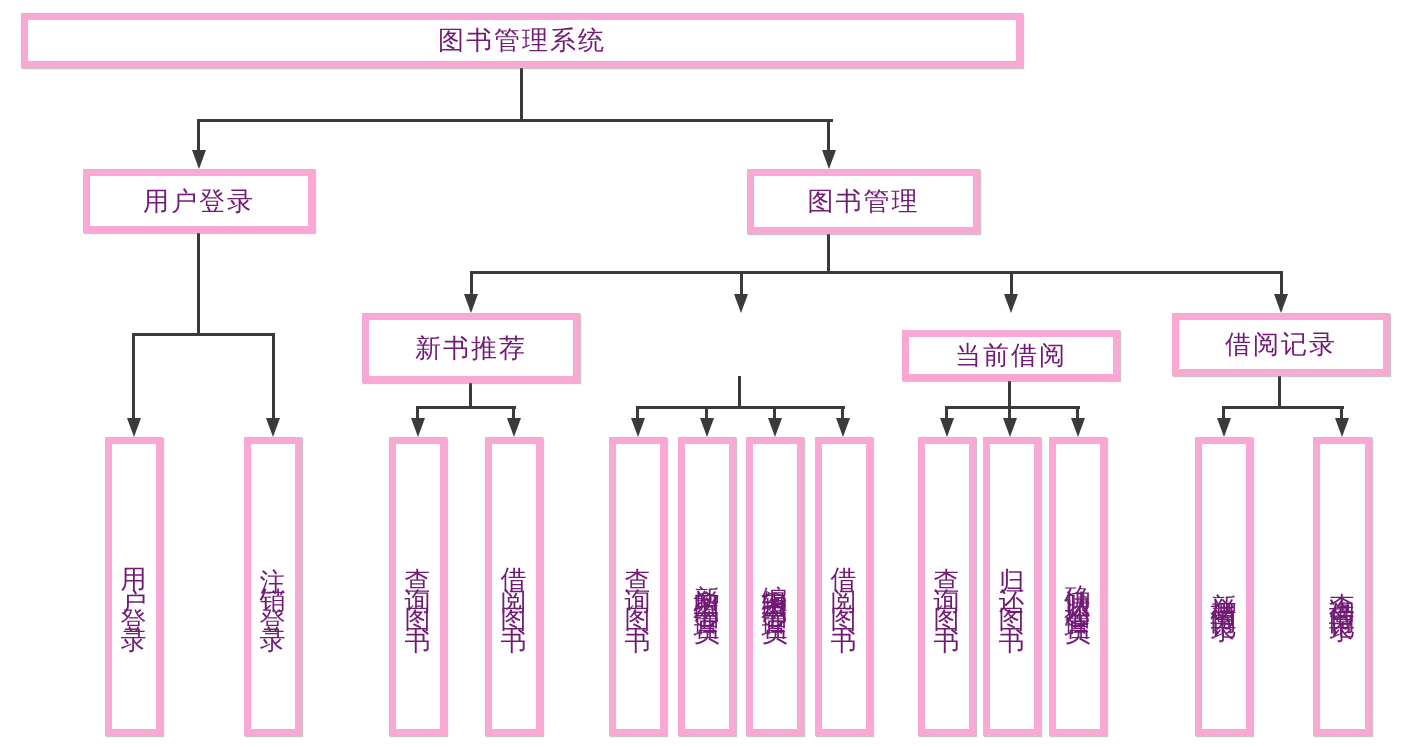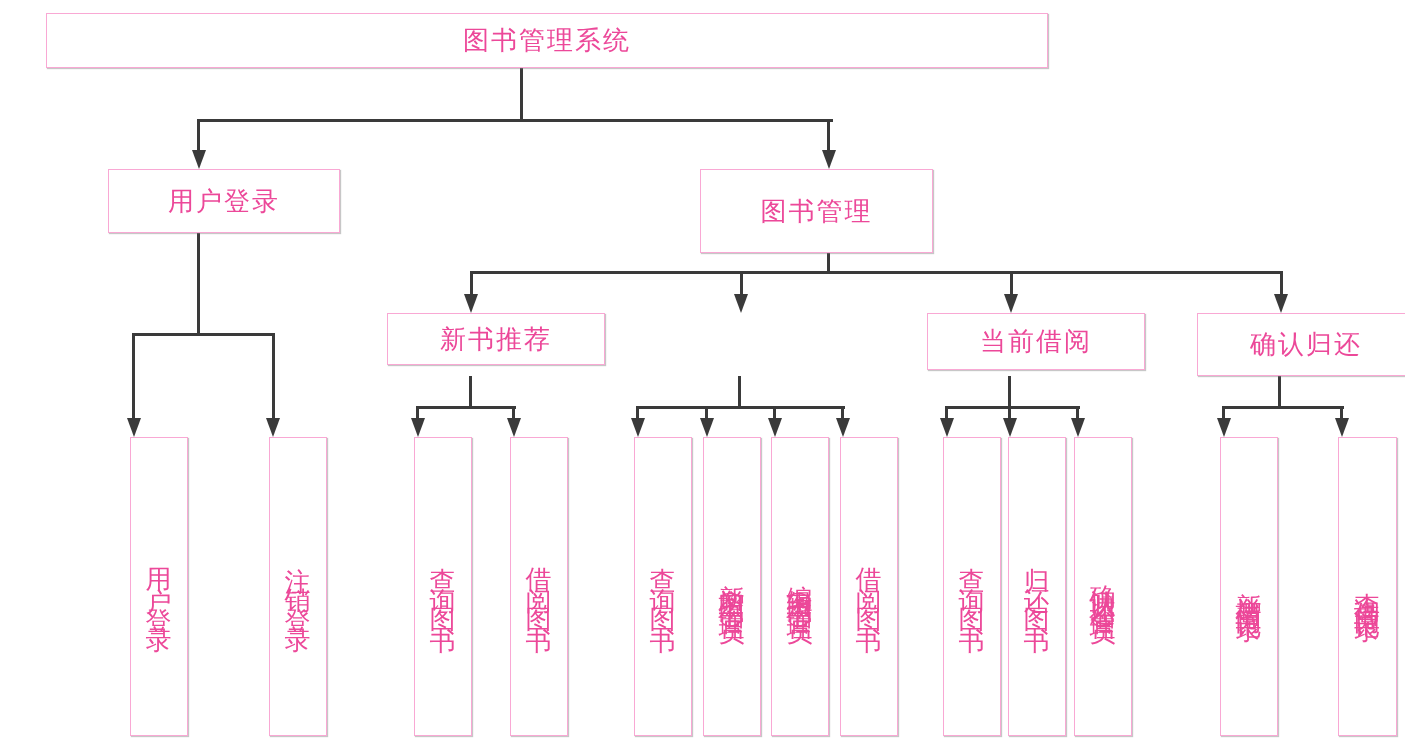--- a/index.html
+++ b/index.html
@@ -2,24 +2,23 @@
 <html><head>
 <meta charset="utf-8">
 <style>
   html,body{margin:0;padding:0;background:#ffffff;}
   .canvas{
     position:relative;width:1405px;height:747px;background:#ffffff;
     font-family:"Liberation Sans", sans-serif;color:#333333;overflow:hidden;
   }
   .node{
     position:absolute;box-sizing:border-box;background:#ffffff;
-    border:1px solid #f9a8d4;display:flex;align-items:center;justify-content:center;
-    font-size:26px;color:#ec4899;z-index:2;
+    border:7px solid #f9a8d4;display:flex;align-items:center;justify-content:center;
+    font-size:26px;color:#701a75;z-index:2;
     box-shadow:1px 1px 1px rgba(130,130,130,.45);
-    margin-left:25px;
   }
   .node .hlabel{white-space:nowrap;letter-spacing:2px;}
   .vlabel{
     writing-mode:vertical-rl;text-orientation:mixed;
     white-space:nowrap;line-height:1;
   }
   .sp-wide{letter-spacing:20px;}
   .sp-tight{letter-spacing:5px;}
   .edge{position:absolute;left:0;top:0;width:0;height:0;z-index:1;}
   .line{position:absolute;background:#3a3a3a;}
@@ -48,21 +47,21 @@
     <div class="line" style="left:197px;top:119px;width:636px;height:3px;"></div>
     <div class="line" style="left:197px;top:119px;width:3px;height:32px;"></div>
     <div class="line" style="left:827px;top:119px;width:3px;height:32px;"></div>
     <div class="arrowhead" style="left:192px;top:150px;"></div>
     <div class="arrowhead" style="left:822px;top:150px;"></div>
   </div>
 
   <div class="node" style="left:83px;top:169px;width:232px;height:64px;">
     <span class="hlabel">用户登录</span>
   </div>
-  <div class="node" style="left:675px;top:169px;width:233px;height:84px;justify-content:center;">
+  <div class="node" style="left:747px;top:169px;width:233px;height:65px;justify-content:center;">
     <span class="hlabel">图书管理</span>
   </div>
 
   <div class="edge">
     <div class="line" style="left:197px;top:233px;width:3px;height:103px;"></div>
     <div class="line" style="left:132px;top:333px;width:143px;height:3px;"></div>
     <div class="line" style="left:132px;top:333px;width:3px;height:86px;"></div>
     <div class="line" style="left:272px;top:333px;width:3px;height:86px;"></div>
     <div class="arrowhead" style="left:127px;top:418px;"></div>
     <div class="arrowhead" style="left:266px;top:418px;"></div>
@@ -74,28 +73,28 @@
     <div class="line" style="left:470px;top:271px;width:3px;height:24px;"></div>
     <div class="line" style="left:740px;top:271px;width:3px;height:24px;"></div>
     <div class="line" style="left:1010px;top:271px;width:3px;height:24px;"></div>
     <div class="line" style="left:1280px;top:271px;width:3px;height:24px;"></div>
     <div class="arrowhead" style="left:464px;top:294px;"></div>
     <div class="arrowhead" style="left:734px;top:294px;"></div>
     <div class="arrowhead" style="left:1004px;top:294px;"></div>
     <div class="arrowhead" style="left:1274px;top:294px;"></div>
   </div>
 
-  <div class="node" style="left:362px;top:313px;width:218px;height:52px;">
+  <div class="node" style="left:362px;top:313px;width:218px;height:70px;">
     <span class="hlabel">新书推荐</span>
   </div>
-  <div class="node" style="left:902px;top:313px;width:218px;height:57px;">
+  <div class="node" style="left:902px;top:330px;width:218px;height:51px;">
     <span class="hlabel">当前借阅</span>
   </div>
   <div class="node" style="left:1172px;top:313px;width:218px;height:63px;">
-    <span class="hlabel">确认归还</span>
+    <span class="hlabel">借阅记录</span>
   </div>
 
   <div class="edge">
     <div class="line" style="left:469px;top:376px;width:3px;height:33px;"></div>
     <div class="line" style="left:416px;top:406px;width:100px;height:3px;"></div>
     <div class="line" style="left:416px;top:406px;width:3px;height:13px;"></div>
     <div class="line" style="left:512px;top:406px;width:3px;height:13px;"></div>
     <div class="arrowhead" style="left:411px;top:418px;"></div>
     <div class="arrowhead" style="left:507px;top:418px;"></div>
   </div>

